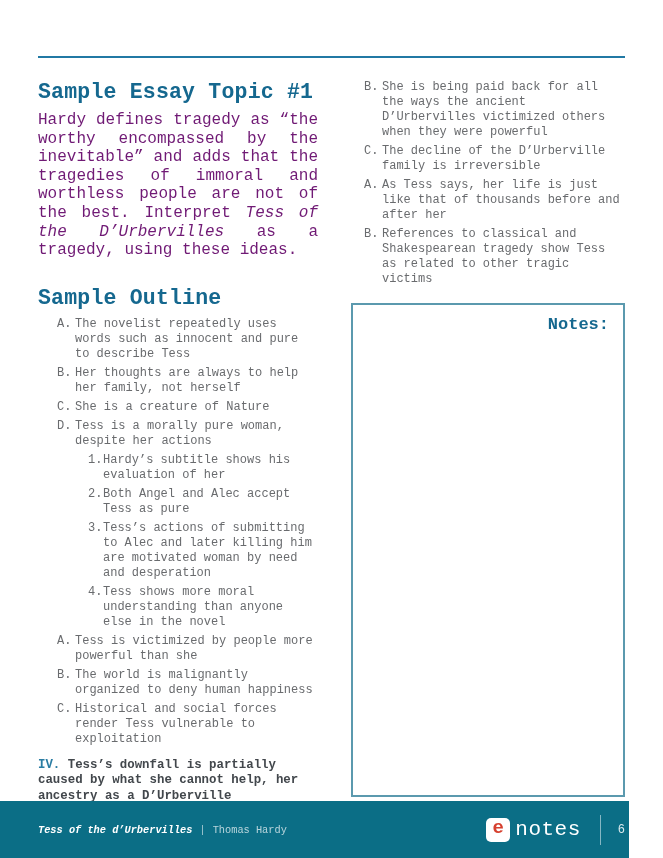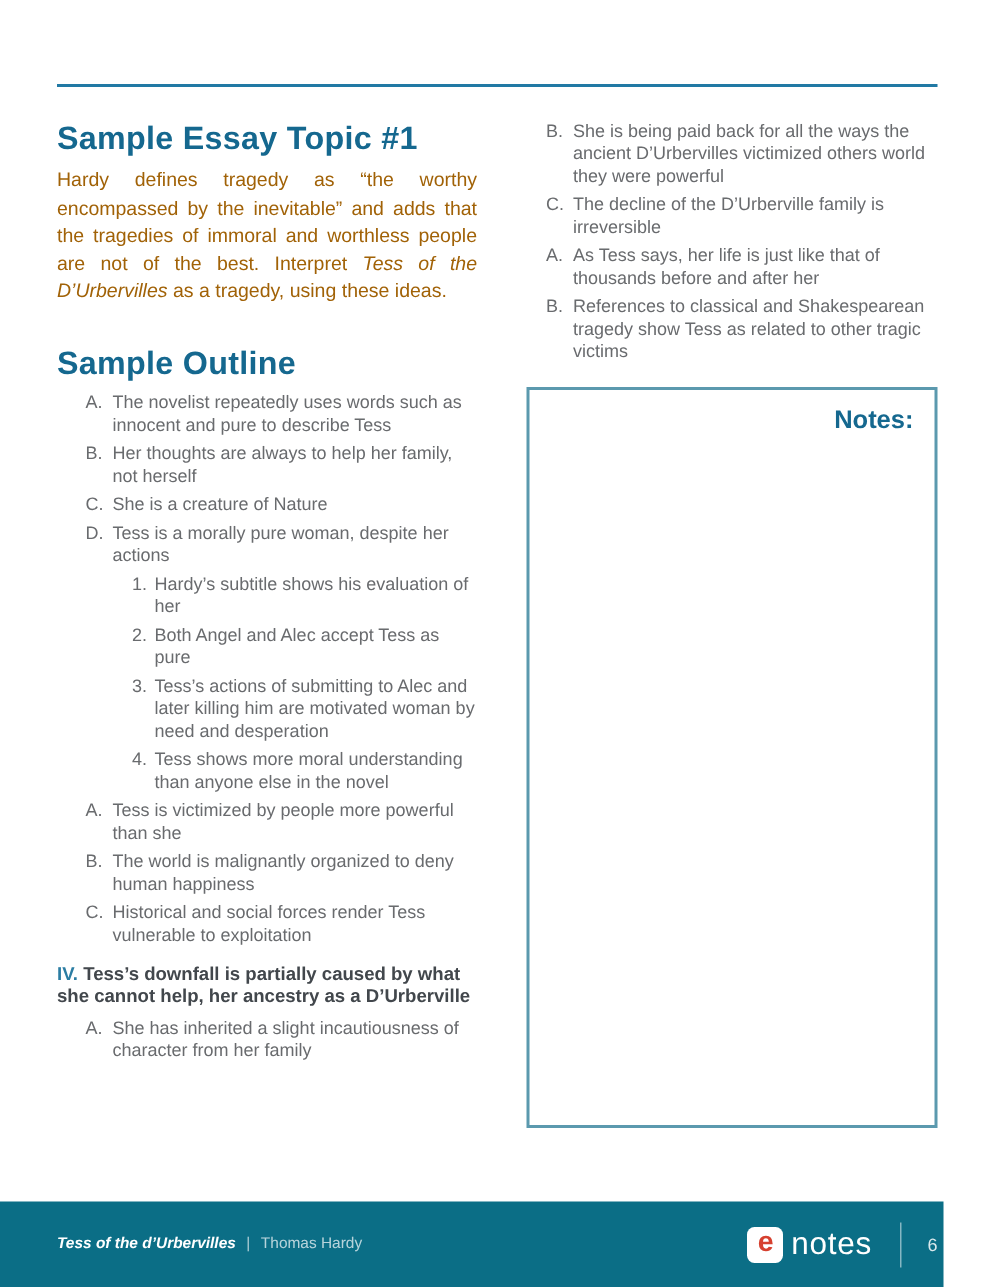--- a/index.html
+++ b/index.html
@@ -7,20 +7,21 @@
   body {
     width: 663px; height: 858px;
     background: #ffffff;
     font-family: "Liberation Sans", sans-serif;
   }
   .page {
     position: relative;
     width: 629px; height: 858px;
     background: #ffffff;
     overflow: hidden;
+    font-family: Liberation Mono, monospace;
   }
   .top-rule {
     position: absolute;
     left: 38px; top: 56px;
     width: 587px; height: 2px;
     background: #2179a4;
   }
   .columns {
     position: absolute;
     left: 38px; top: 70px;
@@ -35,23 +36,23 @@
     font-weight: 700;
     color: #15688f;
     letter-spacing: 0.2px;
     margin: 10px 0 6px 0;
     line-height: 25px;
   }
   h1.display.second { margin-top: 26px; }
 
   .intro {
     margin: 2px 0 0 0;
-    font-size: 13px;
+    font-size: 16px;
     line-height: 18.6px;
-    color: #a16207;
+    color: #701a75;
     text-align: justify;
   }
   .i { font-style: italic; }
   .b { font-weight: 700; color: #42474c; }
   .num { font-weight: 700; color: #2b7da3; }
 
   .thesis {
     margin: 3px 0 0 0;
     font-size: 12.3px;
     line-height: 16.8px;
@@ -219,21 +220,21 @@
         <span class="m">A.</span>
         <span class="t">She has inherited a slight incautiousness of character from her family</span>
       </div>
 
     </div>
 
     <div class="col col-right">
 
       <div class="li">
         <span class="m">B.</span>
-        <span class="t">She is being paid back for all the ways the ancient D’Urbervilles victimized others world they were powerful</span>
+        <span class="t">She is being paid back for all the ways the ancient D’Urbervilles victimized others when they were powerful</span>
       </div>
       <div class="li">
         <span class="m">C.</span>
         <span class="t">The decline of the D’Urberville family is irreversible</span>
       </div>
 
 
       <div class="li">
         <span class="m">A.</span>
         <span class="t">As Tess says, her life is just like that of thousands before and after her</span>

